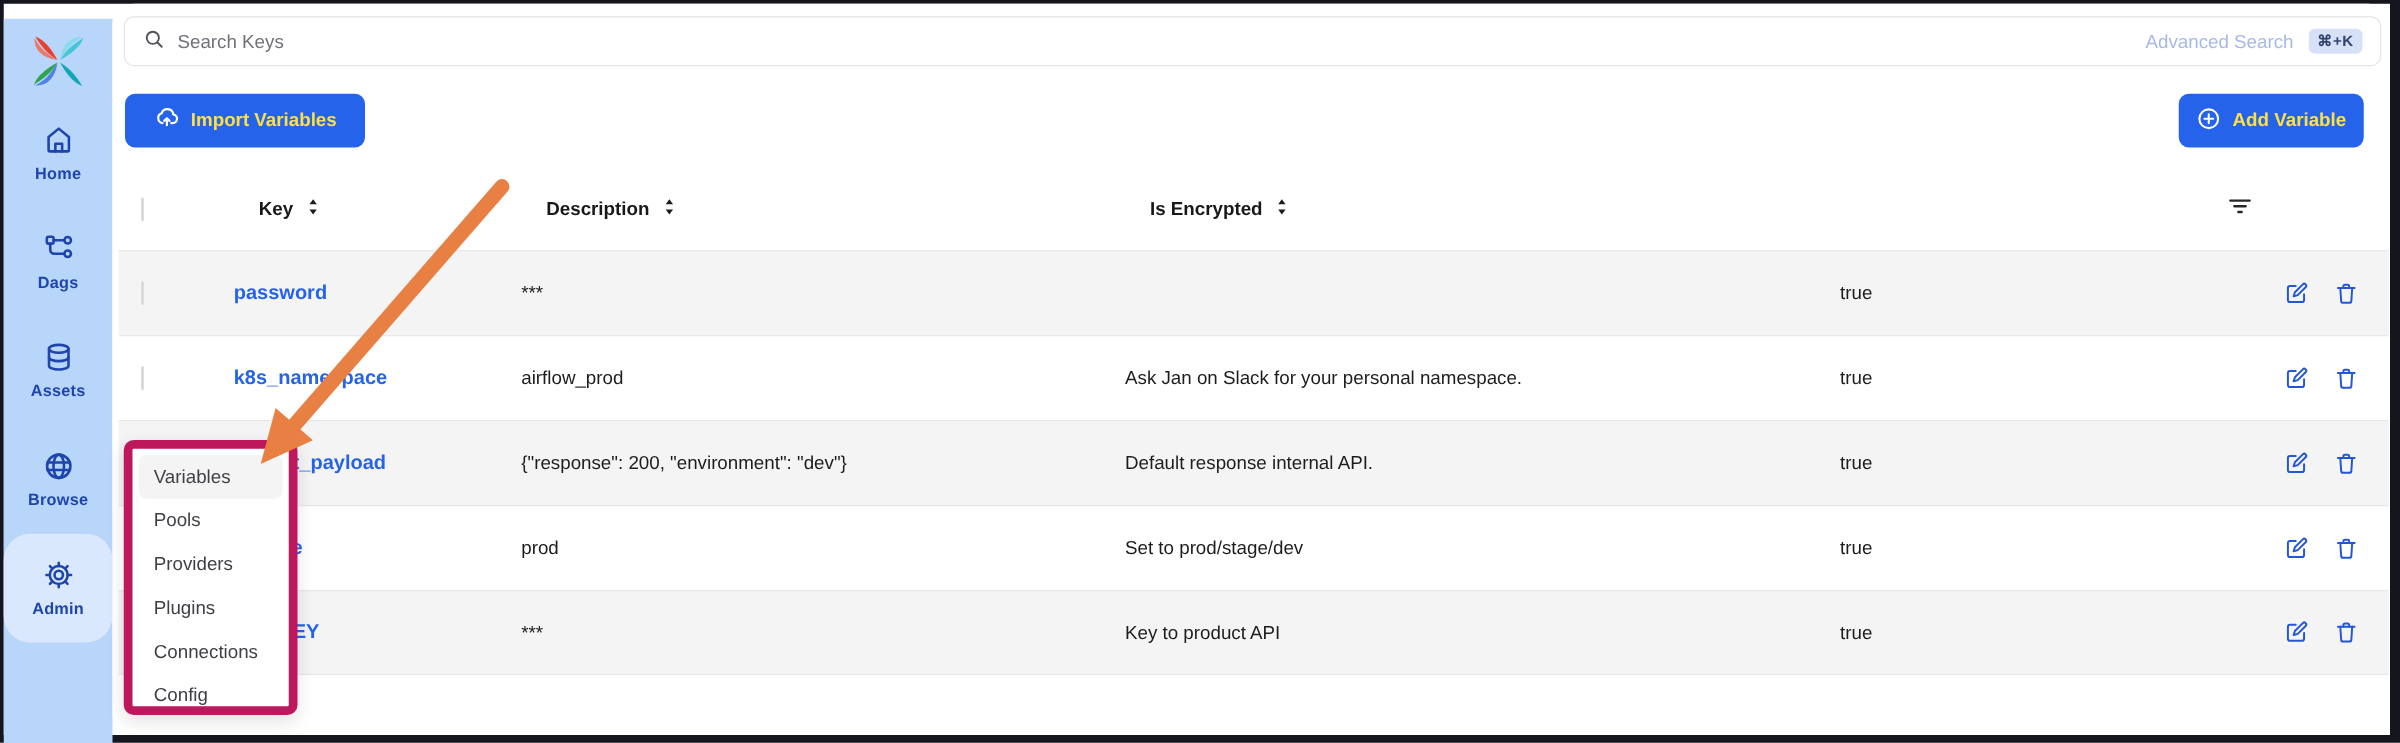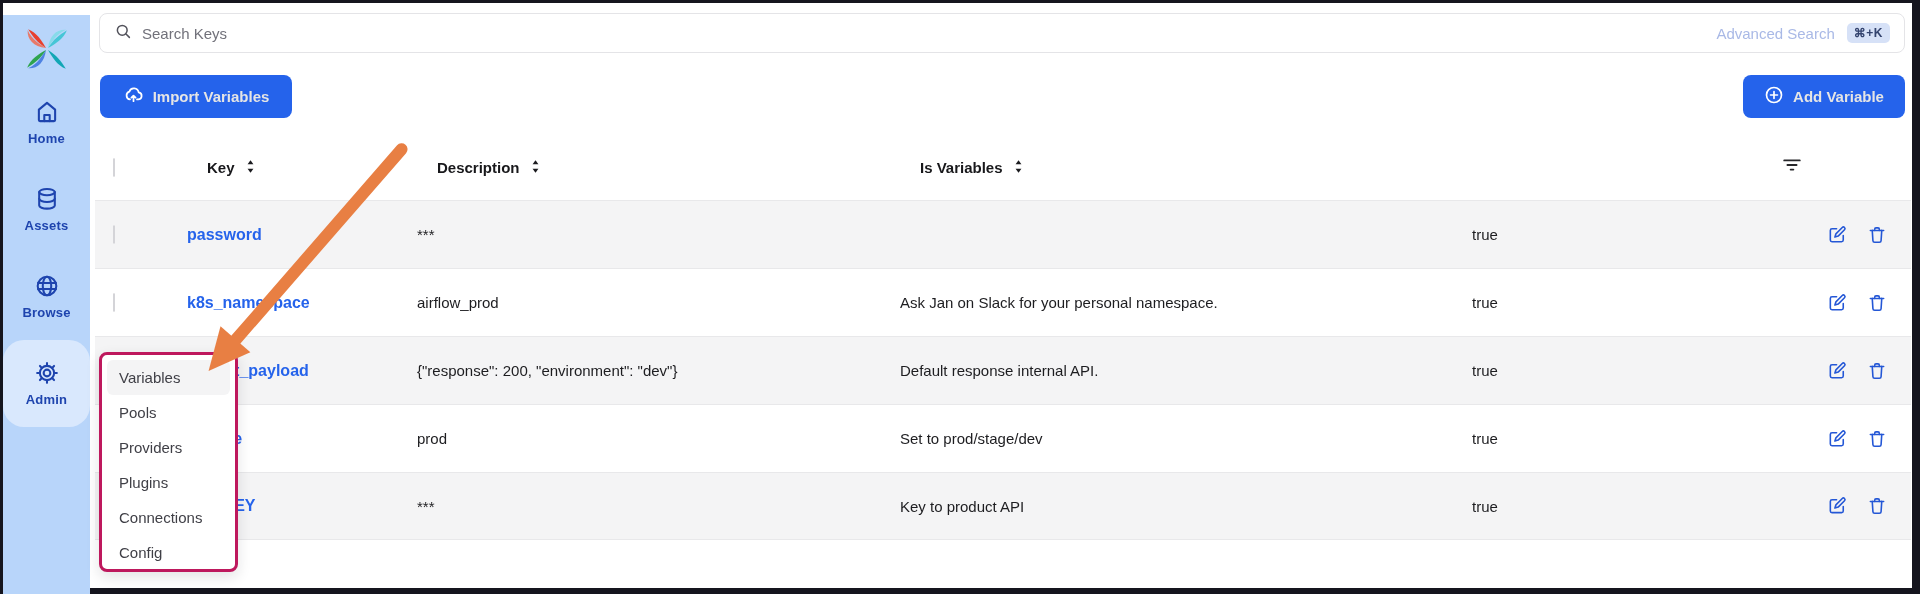--- a/index.html
+++ b/index.html
@@ -13,40 +13,40 @@
   .nav-item.active{background:#d9e8fd;border-radius:21px;}
   .nav-item .lbl{font-size:13px;font-weight:700;color:#1e44ae;letter-spacing:.2px;}
   .nav-item svg{display:block;}
   
   .main{position:absolute;left:87px;top:0;right:0;bottom:0;background:#fff;border-radius:17px;}
   .searchbar{position:absolute;left:9px;top:10px;width:1806px;height:40px;box-sizing:border-box;
              border:1px solid #e4e4e7;border-radius:8px;display:flex;align-items:center;padding:0 14px;background:#fff;}
   .searchbar .ph{color:#71717a;font-size:15px;margin-left:10px;flex:1;}
   .adv{color:#a9b9e6;font-size:15px;margin-right:12px;cursor:pointer;text-align:center;}
   .kbd{background:#d6e1f7;color:#33436e;font-size:12px;font-weight:700;border-radius:5px;padding:3px 7px;letter-spacing:.5px;}
-  .btn{position:absolute;height:43px;border:none;border-radius:8px;background:#2563eb;color:#e5e5e5;font-size:15px;
+  .btn{position:absolute;height:43px;border:none;border-radius:8px;background:#2563eb;color:#fde047;font-size:15px;
        font-weight:700;display:flex;align-items:center;justify-content:center;gap:9px;cursor:pointer;font-family:inherit;}
   #btn-import{left:10px;top:72px;width:192px;}
-  #btn-add{left:1653px;top:72px;width:162px;}
+  #btn-add{left:1653px;top:72px;width:148px;}
   
   .tbl{position:absolute;left:5px;top:132px;width:1816px;}
   .trow{display:grid;grid-template-columns:92px 230px 483px 572px 350px 1fr;align-items:center;box-sizing:border-box;}
   .thead{height:65px;font-weight:700;font-size:15px;color:#18181b;}
   .thead .hcell{display:flex;align-items:center;gap:9px;margin-left:20px;cursor:pointer;}
   .tr{height:68px;border-top:1px solid #e8e8ea;font-size:15px;color:#1d1d20;}
   .tr:last-child{border-bottom:1px solid #e8e8ea;}
   .tr.odd{background:#f4f4f5;}
   .cb{width:21px;height:21px;border:1.5px solid #d4d4d8;border-radius:4px;background:#fff;margin-left:18px;cursor:pointer;}
   .keylink{color:#2563eb;font-weight:700;font-size:16px;cursor:pointer;text-decoration:none;}
   .acts{display:flex;gap:20px;align-items:center;padding-left:5px;}
   .icon-btn{background:none;border:none;padding:0;cursor:pointer;line-height:0;}
   .filter-btn{position:absolute;left:1685px;top:150px;background:none;border:none;cursor:pointer;line-height:0;}
   
   .menu{position:absolute;left:9px;top:349px;width:139px;height:220px;box-sizing:border-box;background:#fff;
-        border:3px solid #be185d;border-radius:8px;box-shadow:0 5px 14px rgba(23,25,35,.12);padding:5px;z-index:20;}
+        border:7px solid #be185d;border-radius:8px;box-shadow:0 5px 14px rgba(23,25,35,.12);padding:5px;z-index:20;}
   .mi{height:35px;display:flex;align-items:center;padding-left:12px;font-size:15px;color:#3f3f46;border-radius:6px;cursor:pointer;}
   .mi.active{background:#f4f4f5;}
   
   .arrow-overlay{position:absolute;left:0;top:0;width:100%;height:100%;pointer-events:none;z-index:30;}
 </style>
 </head>
 <body>
 
 <div class="frame">
 
@@ -70,20 +70,32 @@
             <svg width="26" height="26" viewBox="0 0 24 24" fill="none" stroke="#1e44ae" stroke-width="1.9" stroke-linecap="round" stroke-linejoin="round">
               <path d="M4.5 9.8 12 3.6l7.5 6.2v9.6a1 1 0 0 1-1 1h-13a1 1 0 0 1-1-1z"></path>
               <path d="M9.5 20.4v-5.6h5v5.6"></path>
             </svg>
           </span>
                <span class="lbl">Home</span>
         </div>
         <div class="nav-item">
           <span>
             <svg width="26" height="26" viewBox="0 0 24 24" fill="none" stroke="#1e44ae" stroke-width="1.9" stroke-linecap="round" stroke-linejoin="round">
+              <rect x="3.2" y="3.2" width="5" height="5" rx="1.2"></rect>
+              <circle cx="18.6" cy="5.7" r="2.4"></circle>
+              <circle cx="18.6" cy="15.7" r="2.4"></circle>
+              <path d="M8.2 5.7h7.9"></path>
+              <path d="M5.7 8.2v4.5a3 3 0 0 0 3 3h7.4"></path>
+            </svg>
+          </span>
+               <span class="lbl">Dags</span>
+        </div>
+        <div class="nav-item">
+          <span>
+            <svg width="26" height="26" viewBox="0 0 24 24" fill="none" stroke="#1e44ae" stroke-width="1.9" stroke-linecap="round" stroke-linejoin="round">
               <ellipse cx="12" cy="5.6" rx="7.2" ry="2.9"></ellipse>
               <path d="M4.8 5.6v6.2c0 1.6 3.2 2.9 7.2 2.9s7.2-1.3 7.2-2.9V5.6"></path>
               <path d="M4.8 11.8V18c0 1.6 3.2 2.9 7.2 2.9s7.2-1.3 7.2-2.9v-6.2"></path>
             </svg>
           </span>
                <span class="lbl">Assets</span>
         </div>
         <div class="nav-item">
           <span>
             <svg width="26" height="26" viewBox="0 0 24 24" fill="none" stroke="#1e44ae" stroke-width="1.9" stroke-linecap="round" stroke-linejoin="round">
@@ -152,21 +164,21 @@
               </svg></span>
           </div>
           <div class="hcell">
         <span>Description</span>
         <span><svg width="13" height="15" viewBox="0 0 24 28" fill="#1b1b1f">
                 <path d="M12 2.5 17.5 10h-11z"></path>
                 <path d="M12 25.5 6.5 18h11z"></path>
               </svg></span>
           </div>
           <div class="hcell">
-        <span>Is Variables</span>
+        <span>Is Encrypted</span>
         <span><svg width="13" height="15" viewBox="0 0 24 28" fill="#1b1b1f">
                 <path d="M12 2.5 17.5 10h-11z"></path>
                 <path d="M12 25.5 6.5 18h11z"></path>
               </svg></span>
           </div>
           <div></div>
         </div>
       <div id="table-body">
           <div class="trow tr odd">
             <div><span class="cb"></span></div>

